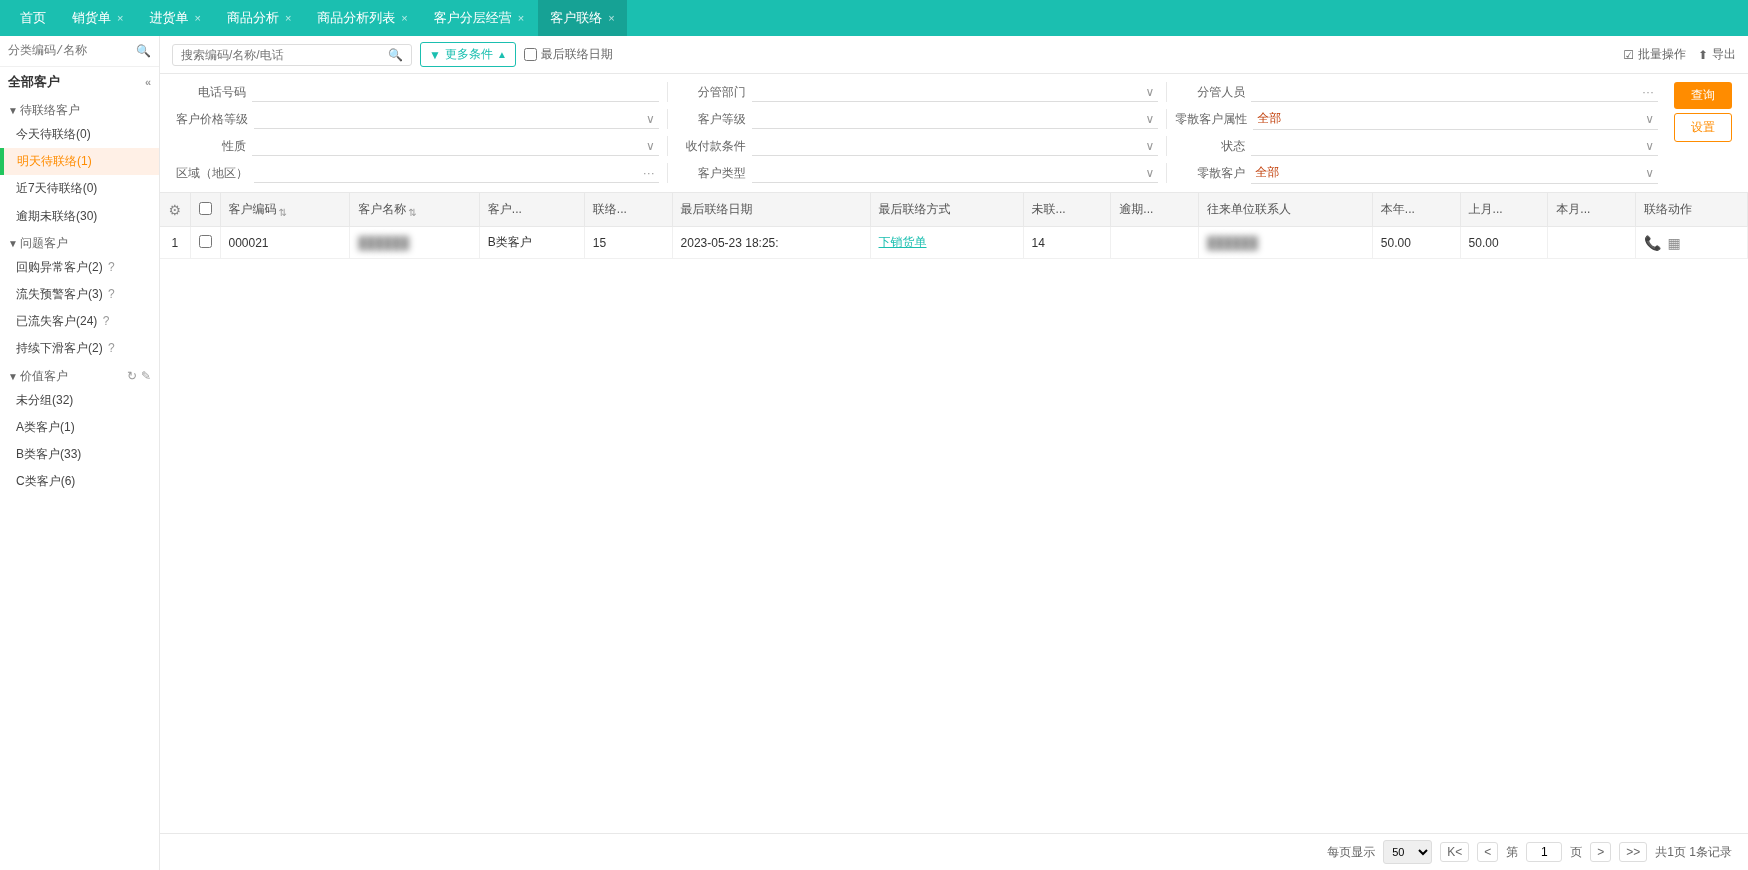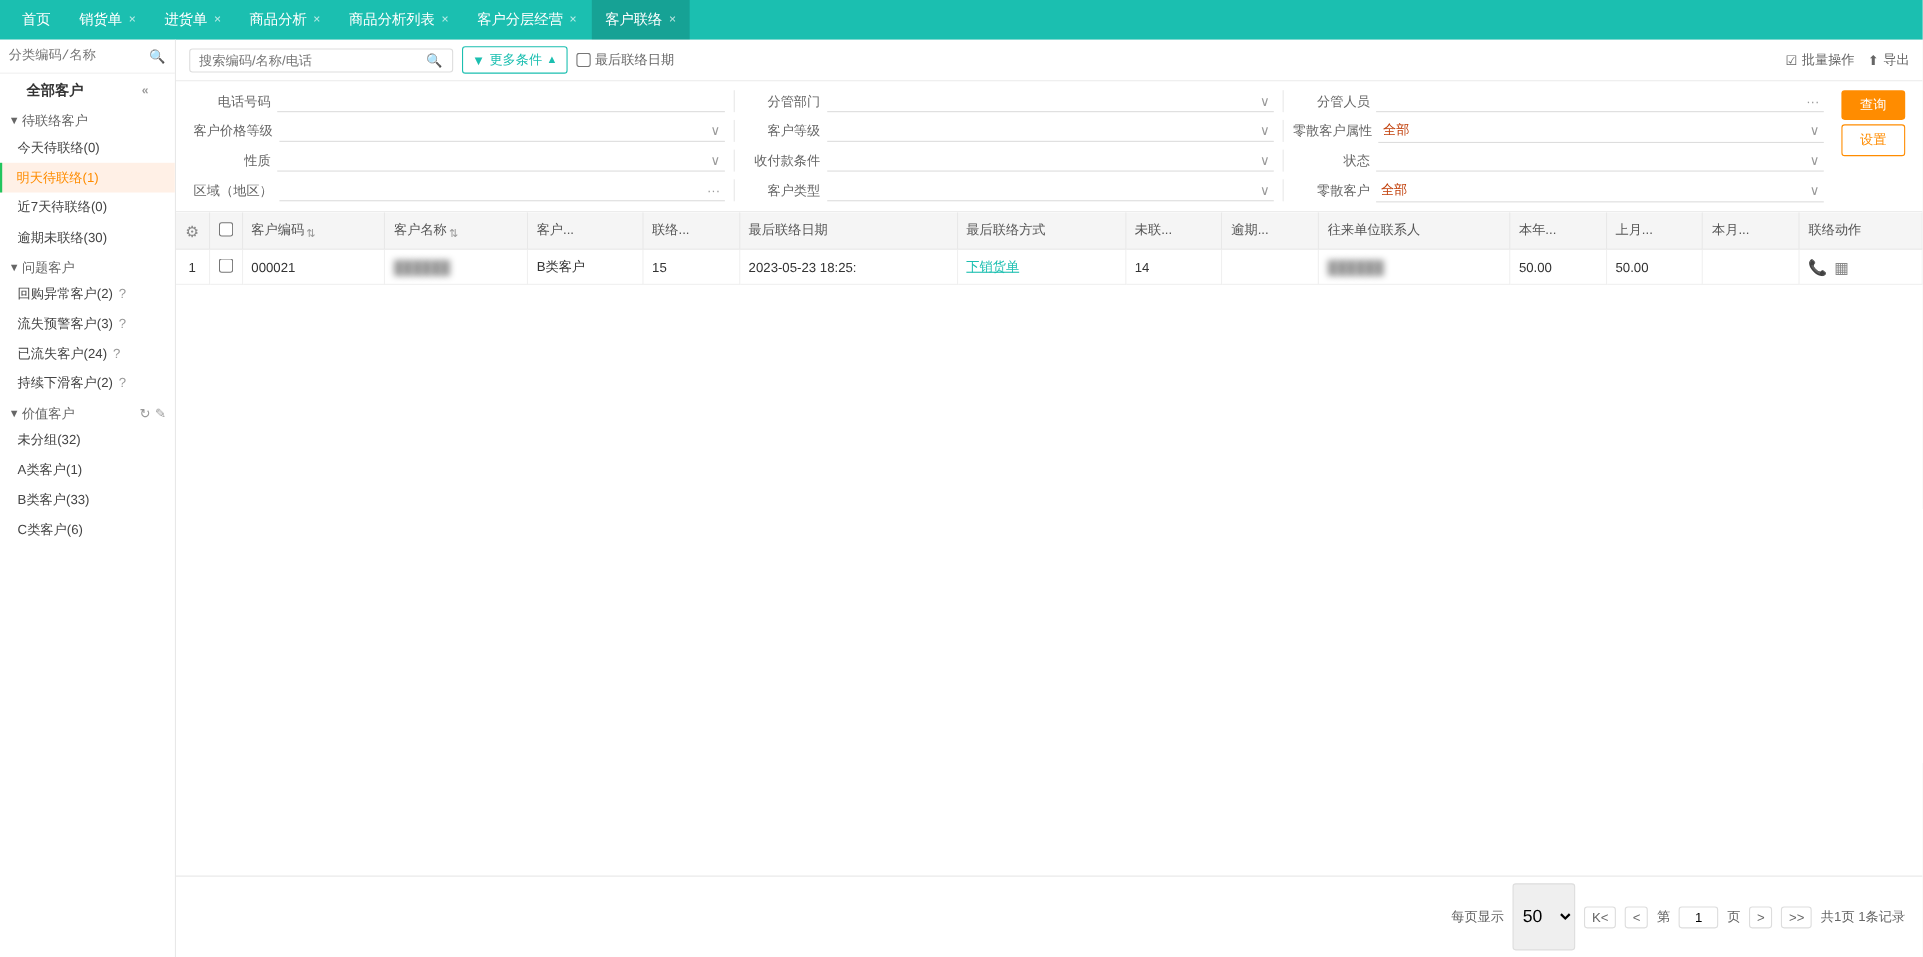--- a/index.html
+++ b/index.html
@@ -61,21 +61,21 @@
       font-size: 12px;
       color: #999;
       width: 100%;
       background: transparent;
       font-family: Liberation Mono, monospace;
     }
     .sidebar-section-title {
       display: flex;
       align-items: center;
       justify-content: space-between;
-      padding: 6px 24px;
+      padding: 6px 8px;
       font-size: 13px;
       font-weight: bold;
       color: #333;
       cursor: pointer;
     }
     .sidebar-section-title .collapse-icon { color: #999; font-size: 11px; }
     .sidebar-group-label {
       padding: 5px 8px 2px 8px;
       font-size: 12px;
       color: #666;
@@ -84,21 +84,21 @@
       gap: 2px;
     }
     .sidebar-group-label .tri { font-size: 10px; color: #666; }
     .sidebar-item {
       padding: 4px 8px 4px 16px;
       font-size: 12px;
       color: #444;
       cursor: pointer;
       line-height: 1.6;
     }
-    .sidebar-item.active { background: #fff0e6; color: #ff8c00; border-left: 2px solid #22c55e; padding-left: 13px; }
+    .sidebar-item.active { background: #fff0e6; color: #ff8c00; border-left: 4px solid #22c55e; padding-left: 13px; }
 
     
     .content-area {
       flex: 1;
       display: flex;
       flex-direction: column;
       overflow: hidden;
     }
 
     
@@ -286,22 +286,22 @@
       align-items: center;
       justify-content: flex-end;
       gap: 8px;
       font-size: 12px;
       color: #666;
       flex-shrink: 0;
     }
     .pagination .page-size-select {
       border: 1px solid #ddd;
       border-radius: 3px;
-      padding: 20px 4px;
-      font-size: 16px;
+      padding: 4px 4px;
+      font-size: 11px;
       outline: none;
     }
     .pagination .page-btn {
       border: 1px solid #ddd;
       background: #fff;
       border-radius: 3px;
       padding: 2px 6px;
       cursor: pointer;
       font-size: 12px;
       color: #666;

